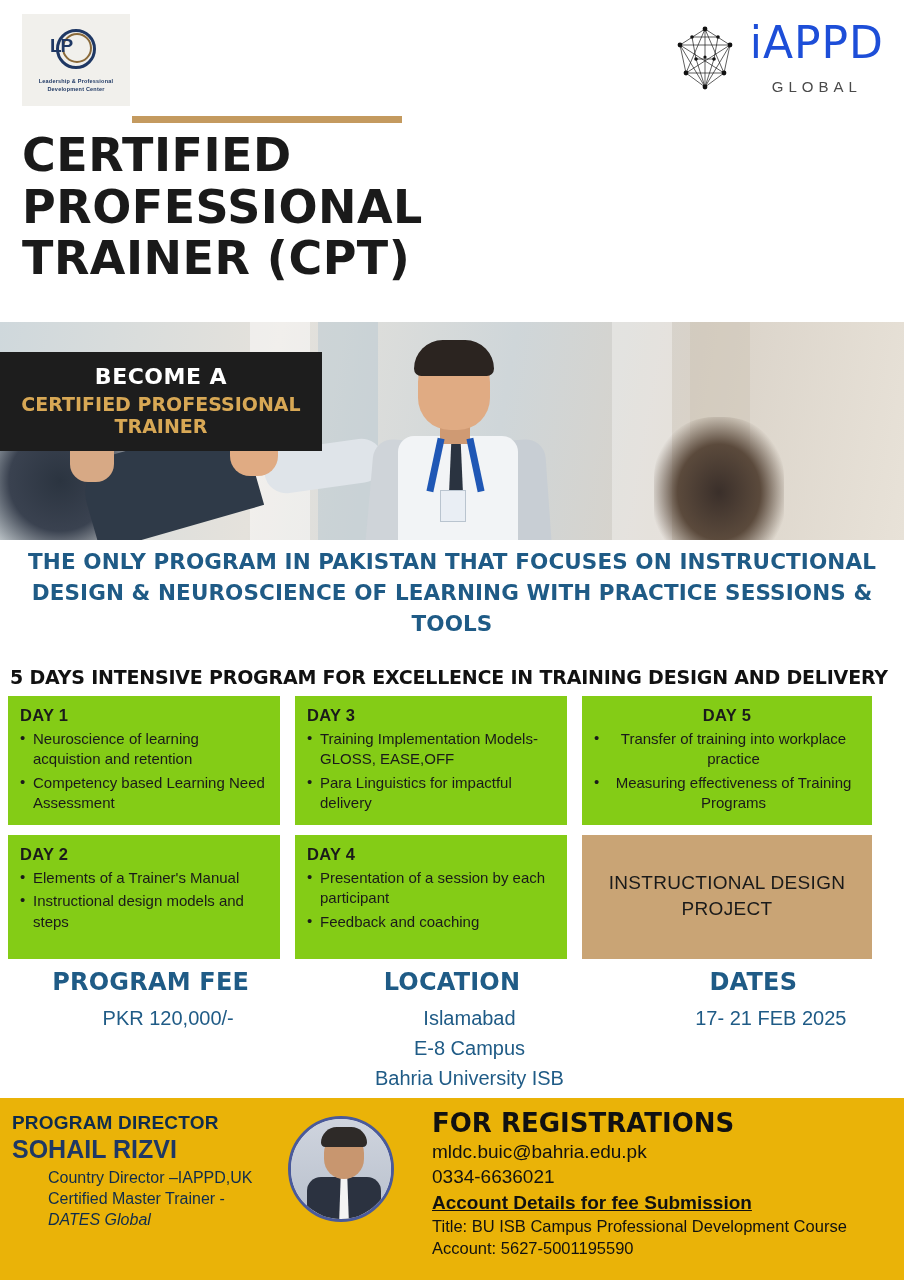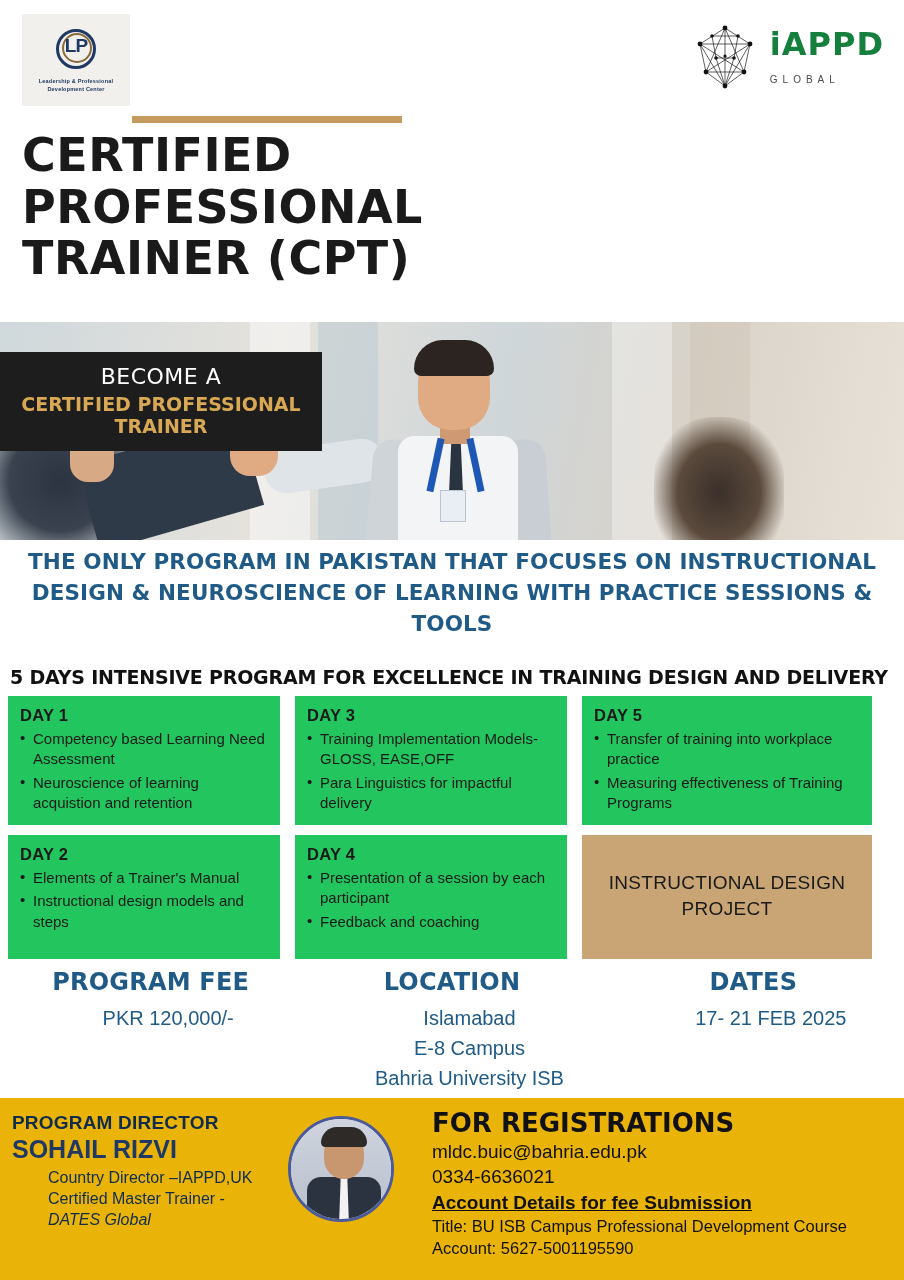--- a/index.html
+++ b/index.html
@@ -23,37 +23,37 @@
   }
   .lpdc-mark .ring {
     position: absolute; left: 6px; top: 2px; width: 40px; height: 40px;
     border: 3px solid #1f3864; border-radius: 50%;
   }
   .lpdc-mark .ring2 {
     position: absolute; left: 12px; top: 6px; width: 30px; height: 30px;
     border: 2px solid #8a6a3a; border-radius: 50%;
   }
   .lpdc-mark .letters {
-    position: absolute; left: 0; top: 8px; width: 52px; text-align: center;
+    position: absolute; left: 0; top: 8px; width: 52px; text-align: left;
     font-size: 19px; font-weight: bold; color: #1f3864; letter-spacing: -1px;
   }
   .lpdc-text {
     margin-top: 4px; text-align: center; font-size: 5.5px; color: #1f3864;
     line-height: 1.5; font-weight: bold; letter-spacing: .2px;
   }
 
   .iappd-logo { position: absolute; right: 20px; top: 22px; display: flex; align-items: center; gap: 6px; }
   .iappd-net { width: 78px; height: 70px; }
   .iappd-word { line-height: .95; }
   .iappd-word .main {
-    font-size: 32px; font-weight: bold; letter-spacing: 1px; color: #15803d;
+    font-size: 44px; font-weight: normal; letter-spacing: 1px; color: #1d4ed8;
     font-family: "DejaVu Sans", sans-serif;
   }
   .iappd-word .sub {
-    font-size: 10px; letter-spacing: 5px; color: #4a4a4a; text-align: left; margin-top: 16px;
+    font-size: 15px; letter-spacing: 5px; color: #4a4a4a; text-align: center; margin-top: 16px;
   }
 
   
   .title-rule {
     position: absolute; left: 132px; top: 116px; width: 270px; height: 7px; background: #c49a5f;
   }
   .main-title {
     position: absolute; left: 22px; top: 130px; width: 600px;
     font-family: "DejaVu Sans", sans-serif;
     font-size: 46px; font-weight: bold; line-height: 1.12; color: #1a1a1a;
@@ -102,21 +102,21 @@
   .hero .man .lanyard-l { position: absolute; left: 92px; top: 98px; width: 7px; height: 54px; background: #1f57b5; transform: rotate(12deg); }
   .hero .man .lanyard-r { position: absolute; left: 132px; top: 98px; width: 7px; height: 54px; background: #1f57b5; transform: rotate(-12deg); }
   .hero .man .badge { position: absolute; left: 100px; top: 150px; width: 26px; height: 32px; background: #e9eef4; border: 1px solid #b9c4cf; }
   .hero .man .arm-out { position: absolute; left: -76px; top: 104px; width: 120px; height: 44px; background: #dfe4e9; border-radius: 22px; transform: rotate(-8deg); }
   .hero .man .hand-out { position: absolute; left: -110px; top: 86px; width: 48px; height: 50px; background: #e0ab83; border-radius: 20px; }
 
   .hero-badge {
     position: absolute; left: 0; top: 352px; width: 322px; background: #1d1d1d; padding: 12px 0 14px 0;
   }
   .hero-badge .l1 {
-    color: #ffffff; font-size: 22px; font-weight: normal; text-align: center; letter-spacing: .5px;
+    color: #ffffff; font-size: 22px; font-weight: bold; text-align: center; letter-spacing: .5px;
     font-family: "DejaVu Sans", sans-serif;
   }
   .hero-badge .l2 {
     color: #d8a855; font-size: 19px; font-weight: bold; text-align: center; margin-top: 4px;
     font-family: "DejaVu Sans", sans-serif;
   }
 
   
   .tagline {
     position: absolute; left: 0; top: 546px; width: 904px; text-align: center;
@@ -128,24 +128,24 @@
   .subhead {
     position: absolute; left: 10px; top: 666px; width: 890px;
     color: #111; font-size: 19px; font-weight: bold; letter-spacing: -.2px;
     font-family: "DejaVu Sans", sans-serif;
   }
 
   
   .grid { position: absolute; left: 8px; top: 696px; width: 890px; }
   .row { display: flex; gap: 15px; margin-bottom: 10px; }
   .card {
-    background: #22c55e; color: #1a1a1a; padding: 10px 12px 12px 12px;
+    background: #84cc16; color: #1a1a1a; padding: 10px 12px 12px 12px;
     width: 272px; min-height: 124px;
   }
-  .card.last { width: 290px; }
+  .card.last { width: 290px; text-align: center; }
   .card .dtitle { font-size: 16.5px; font-weight: bold; margin-bottom: 4px; letter-spacing: .3px; }
   .card ul { list-style: none; }
   .card li {
     position: relative; padding-left: 13px; font-size: 15px; line-height: 1.35; margin-top: 3px;
   }
   .card li:before {
     content: "•"; position: absolute; left: 0; top: -1px; font-size: 15px;
   }
   .card.project {
     display: flex; align-items: center; justify-content: center; text-align: center;
@@ -267,22 +267,22 @@
 
   <div class="tagline">THE ONLY PROGRAM IN PAKISTAN THAT FOCUSES ON INSTRUCTIONAL DESIGN &amp; NEUROSCIENCE OF LEARNING WITH PRACTICE SESSIONS &amp; TOOLS</div>
 
   <div class="subhead">5 DAYS INTENSIVE PROGRAM FOR EXCELLENCE IN TRAINING DESIGN AND DELIVERY</div>
 
   <div class="grid">
     <div class="row">
       <div class="card">
         <div class="dtitle">DAY 1</div>
         <ul>
+          <li>Neuroscience of learning acquistion and retention</li>
           <li>Competency based Learning Need Assessment</li>
-          <li>Neuroscience of learning acquistion and retention</li>
         </ul>
       </div>
       <div class="card">
         <div class="dtitle">DAY 3</div>
         <ul>
           <li>Training Implementation Models- GLOSS, EASE,OFF</li>
           <li>Para Linguistics for impactful delivery</li>
         </ul>
       </div>
       <div class="card last">

